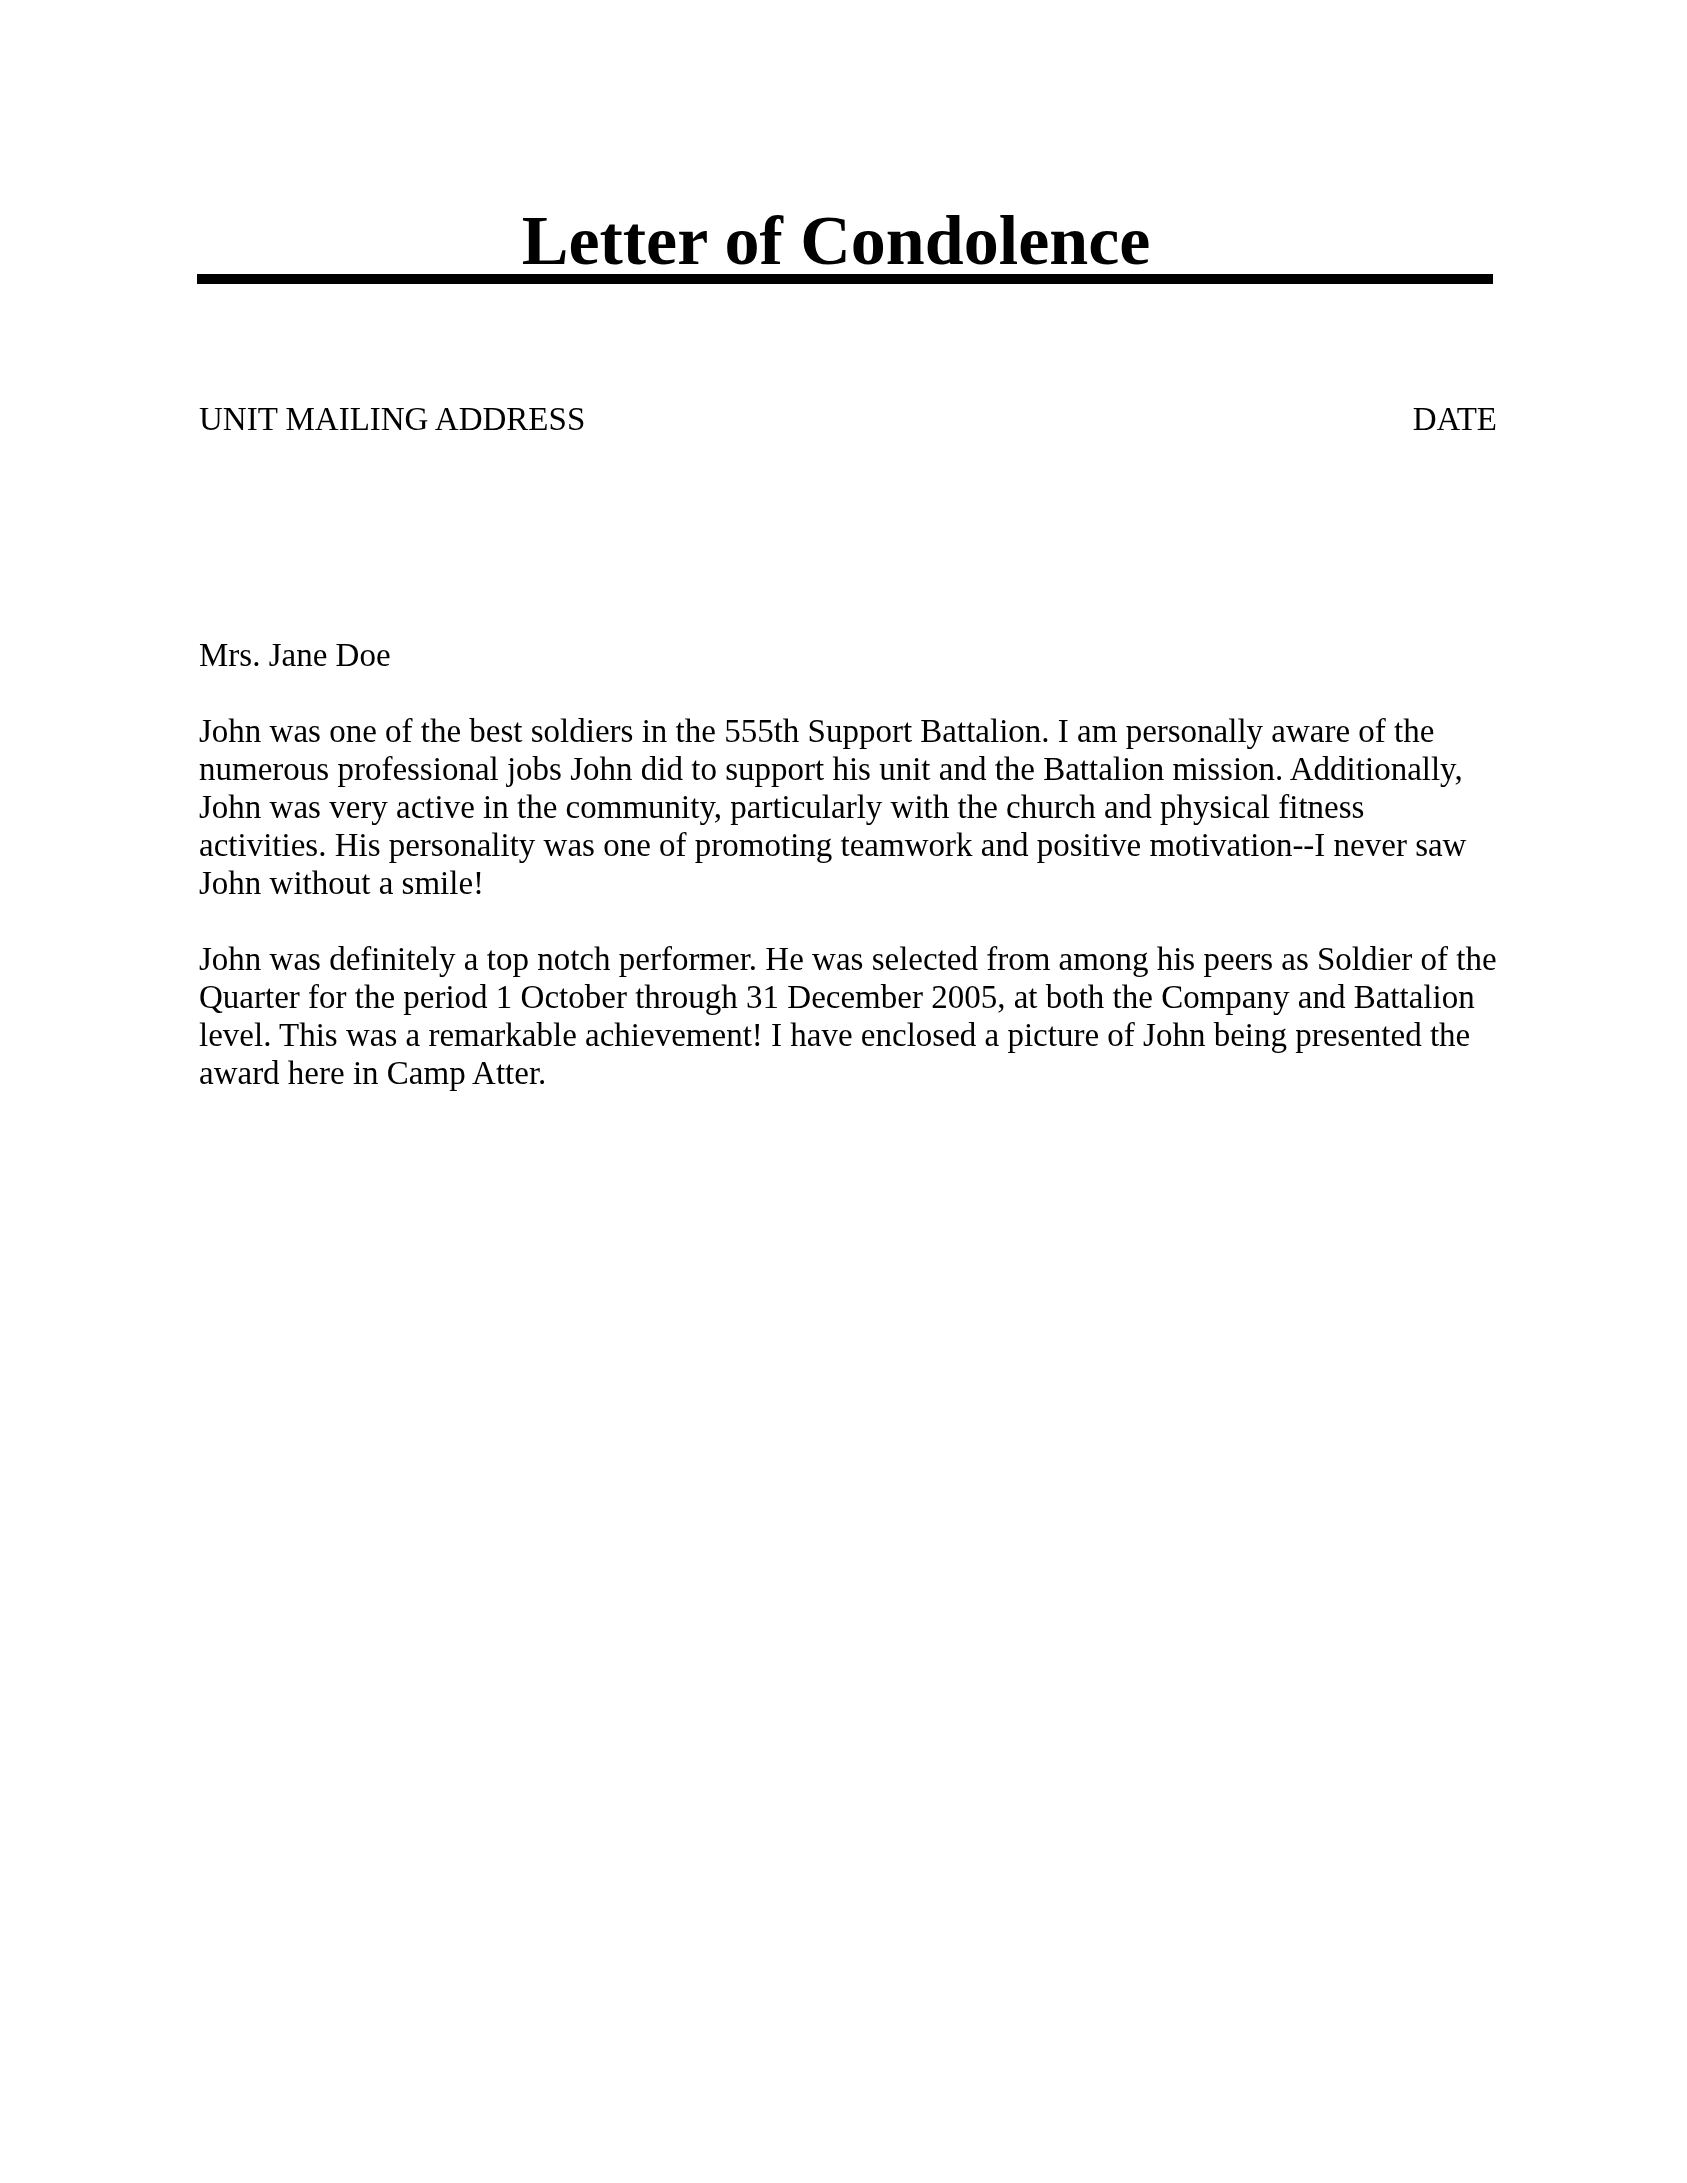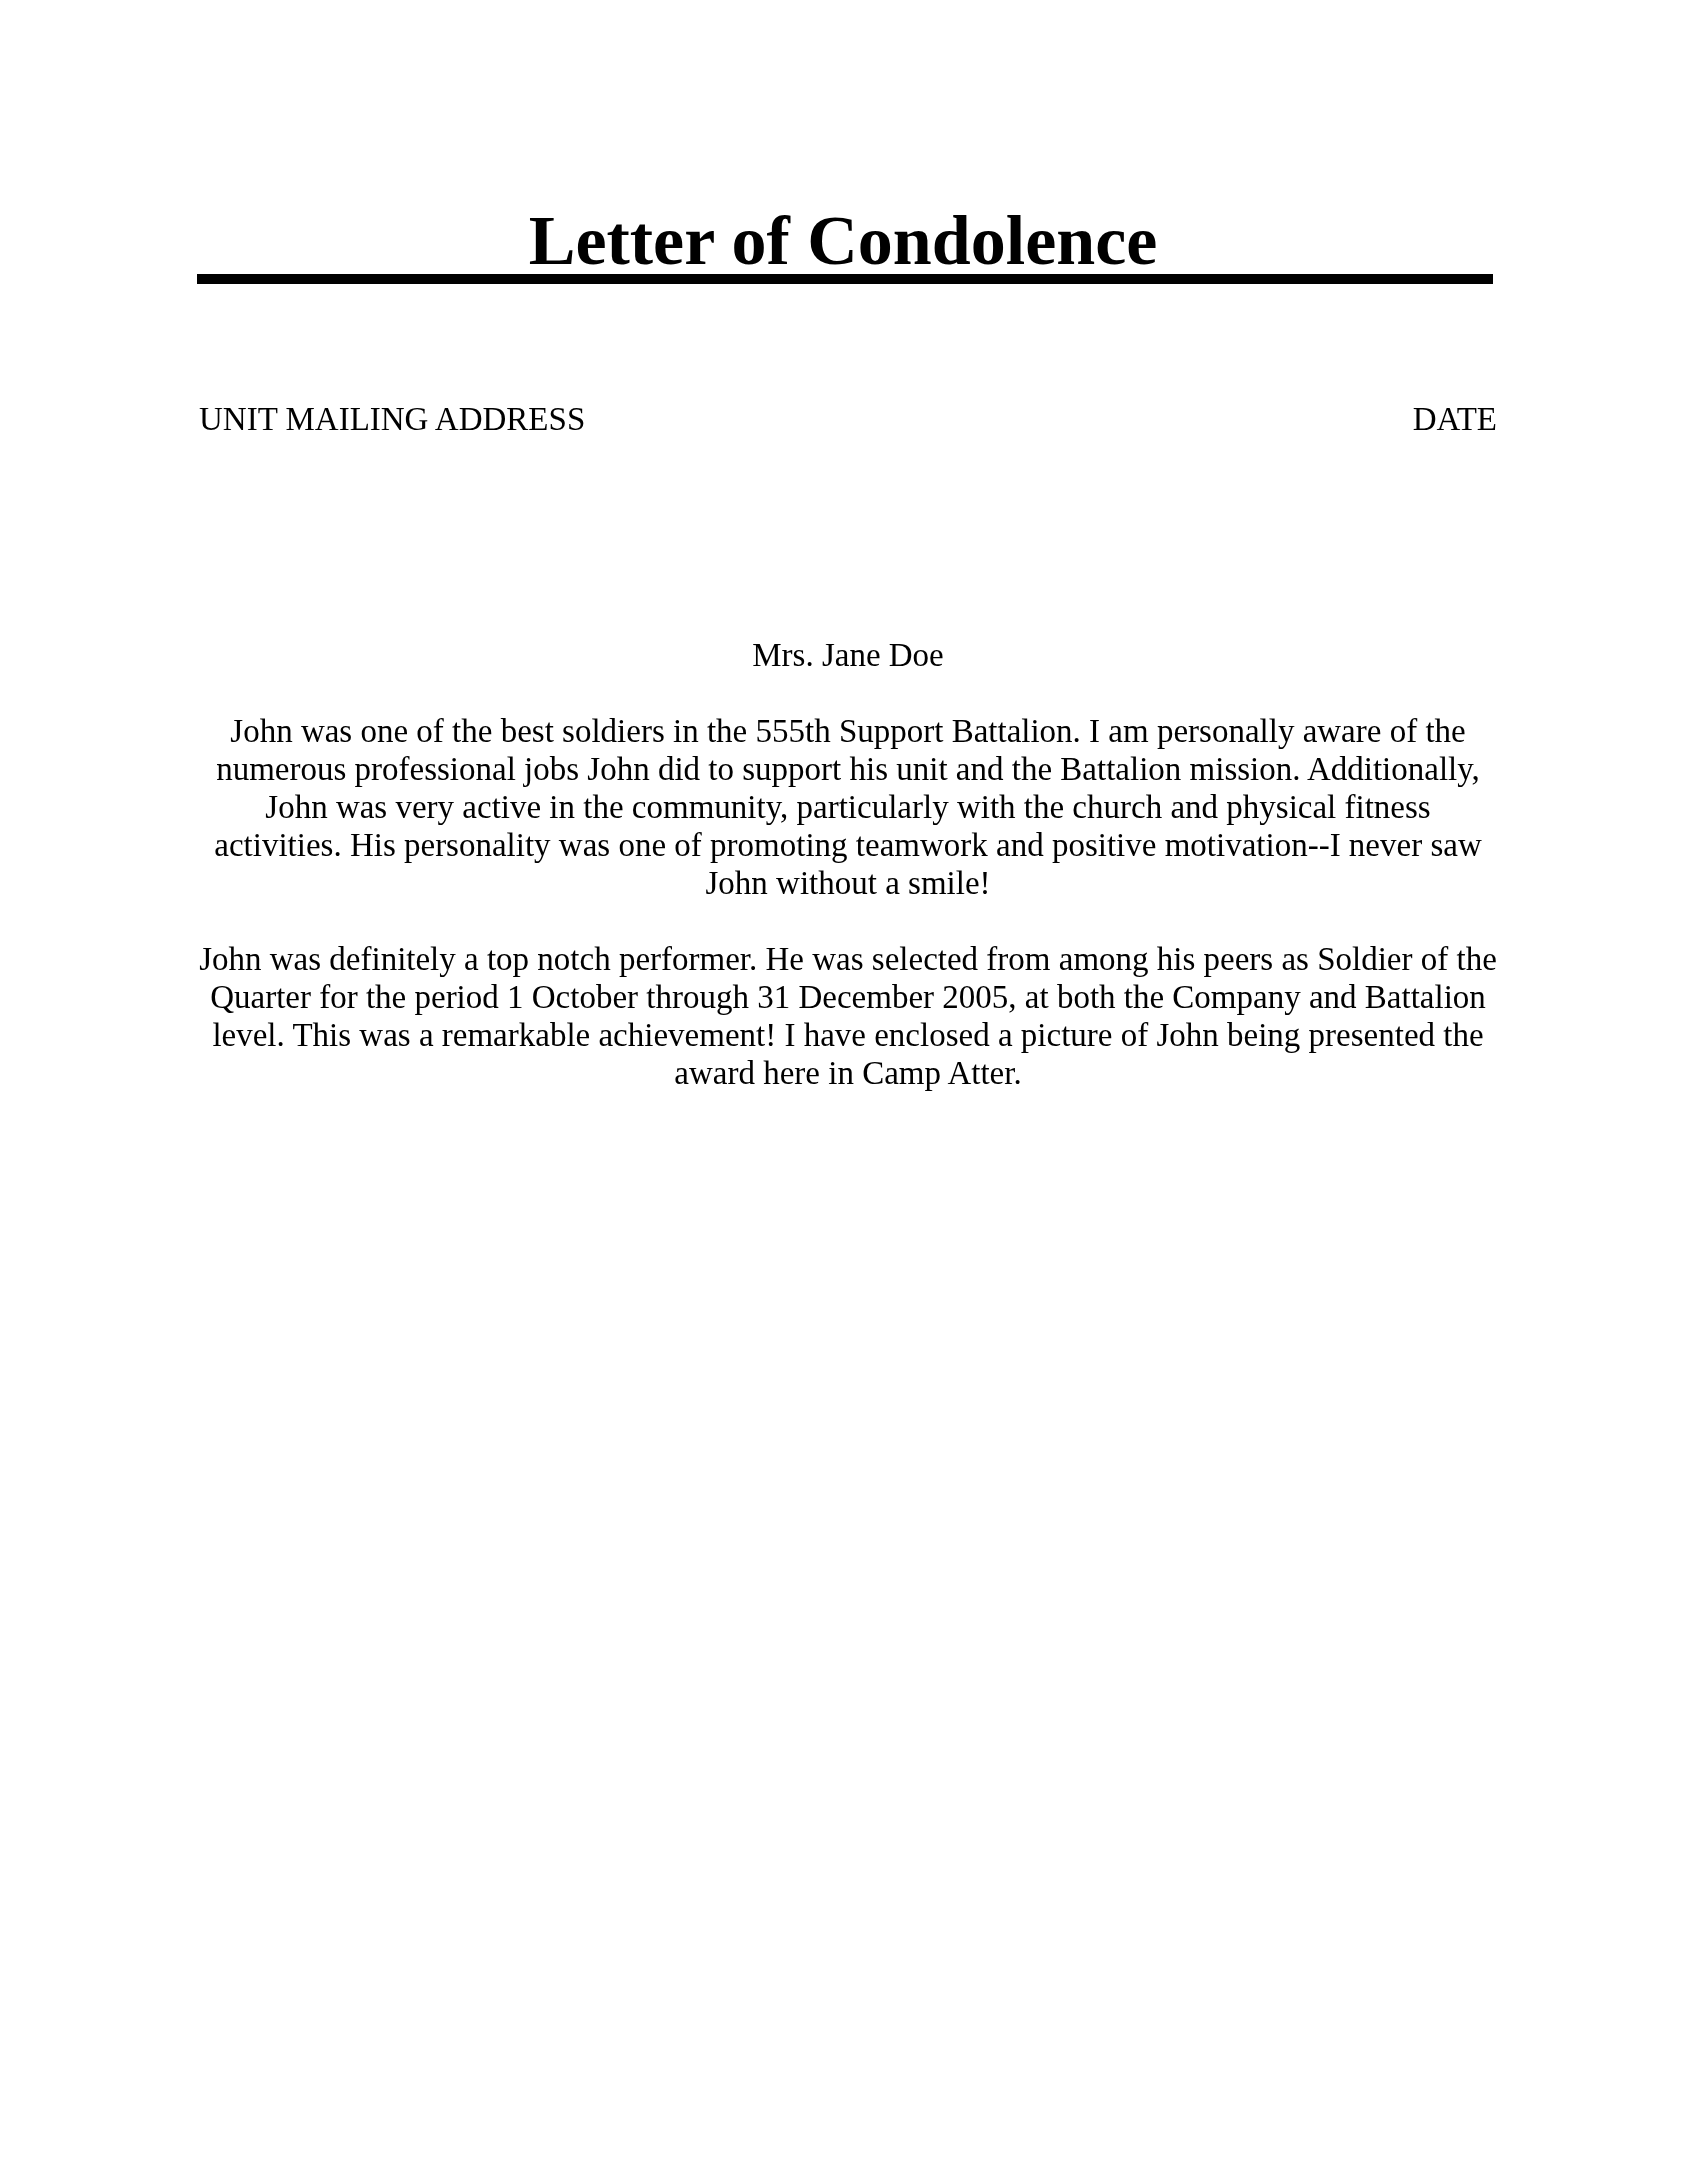--- a/index.html
+++ b/index.html
@@ -12,21 +12,21 @@
     width: 1687px;
     height: 2184px;
     background: #ffffff;
     color: #000000;
     font-family: "Liberation Serif", "DejaVu Serif", serif;
     overflow: hidden;
   }
   .doc-title {
     position: absolute;
     top: 206px;
-    left: 194px;
+    left: 187px;
     width: 1298px;
     text-align: center;
     font-size: 70px;
     font-weight: bold;
     line-height: 1;
     white-space: nowrap;
   }
   .title-rule {
     position: absolute;
     top: 274px;
@@ -47,21 +47,21 @@
     line-height: 38px;
     gap: 32px;
   }
   .body-flow {
     position: absolute;
     top: 636px;
     left: 199px;
     width: 1298px;
     font-size: 33px;
     line-height: 38px;
-    text-align: center;
+    text-align: left;
   }
   .recipient {
     margin: 0 0 38px 0;
   }
   .recipient div {
     margin: 0;
   }
   .body-flow p {
     margin: 0 0 38px 0;
   }

